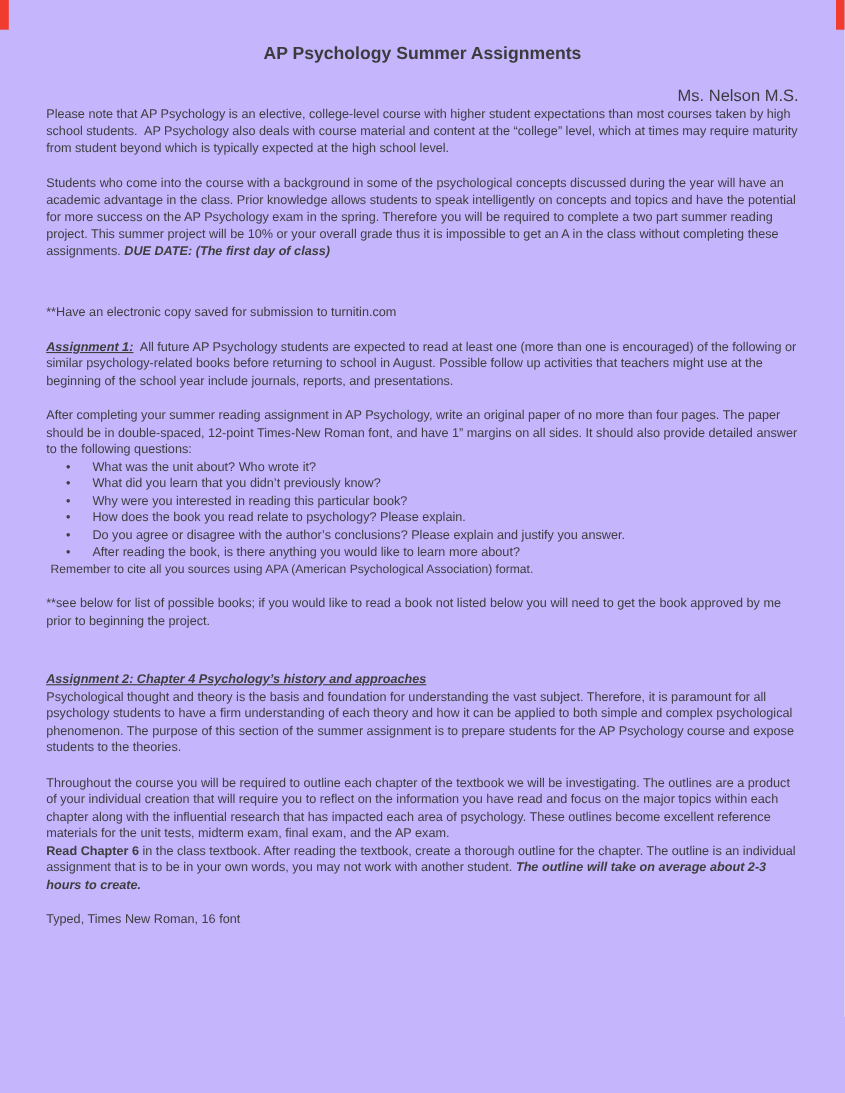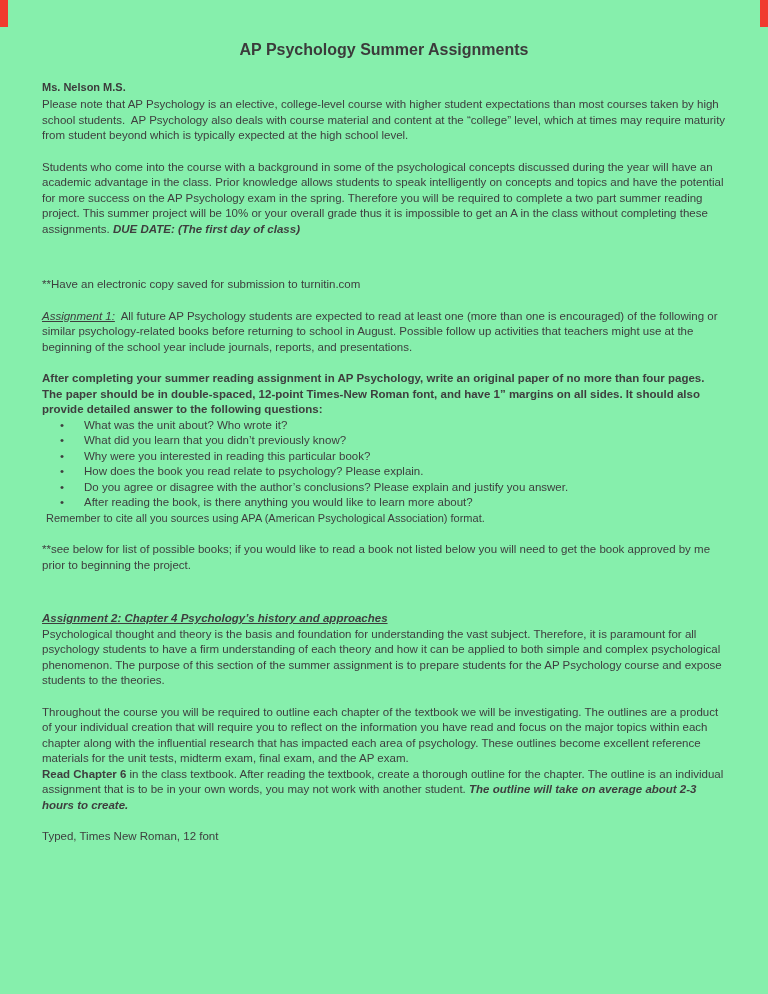--- a/index.html
+++ b/index.html
@@ -1,20 +1,20 @@
 <!DOCTYPE html>
 <html><head>
 <meta charset="utf-8">
 <style>
   html, body { margin: 0; padding: 0; background: #ffffff; }
   .page {
     position: relative;
     width: 768px;
     min-height: 994px;
-    background: #86efac;
+    background: #c4b5fd;
     font-family: "Liberation Sans", "DejaVu Sans", sans-serif;
     color: #3e3e3e;
     box-sizing: border-box;
     overflow: hidden;
   }
   .corner-mark {
     position: absolute;
     top: 0;
     width: 8px;
     height: 27px;
@@ -27,39 +27,39 @@
     margin: 0;
     text-align: center;
     font-size: 16px;
     line-height: 20px;
     font-weight: bold;
     color: #3b3b3b;
     white-space: pre-wrap;
   }
   h2.doc-author {
     margin: 18px 0 0 0;
-    text-align: left;
-    font-size: 11px;
+    text-align: right;
+    font-size: 15px;
     line-height: 19px;
-    font-weight: bold;
+    font-weight: normal;
     color: #3b3b3b;
     white-space: pre-wrap;
   }
   .para {
     margin: 0 0 16px 0;
     font-size: 11.5px;
     line-height: 15.5px;
     white-space: pre-wrap;
   }
   .para.first { }
-  .para.tight { margin-bottom: 0; font-weight: bold; }
+  .para.tight { margin-bottom: 0; }
   .run { white-space: pre-wrap; }
   .run.bi { font-weight: bold; font-style: italic; }
   .run.b  { font-weight: bold; }
-  .run.label { font-weight: normal; font-style: italic; text-decoration: underline; }
+  .run.label { font-weight: bold; font-style: italic; text-decoration: underline; }
   .run.block { display: block; margin-top: 40px; }
   .heading2 {
     margin: 38px 0 0 0;
     font-size: 11.5px;
     line-height: 15.5px;
     font-weight: bold;
     font-style: italic;
     text-decoration: underline;
     white-space: pre-wrap;
   }
@@ -130,17 +130,17 @@
 
     <p class="para">**see below for list of possible books; if you would like to read a book not listed below you will need to get the book approved by me prior to beginning the project.</p>
 
     <div class="heading2">Assignment 2: Chapter 4 Psychology’s history and approaches</div>
 
     <p class="para">Psychological thought and theory is the basis and foundation for understanding the vast subject. Therefore, it is paramount for all psychology students to have a firm understanding of each theory and how it can be applied to both simple and complex psychological phenomenon. The purpose of this section of the summer assignment is to prepare students for the AP Psychology course and expose students to the theories.</p>
 
     <p class="para"><span class="run">Throughout the course you will be required to outline each chapter of the textbook we will be investigating. The outlines are a product of your individual creation that will require you to reflect on the information you have read and focus on the major topics within each chapter along with the influential research that has impacted each area of psychology. These outlines become excellent reference materials for the unit tests, midterm exam, final exam, and the AP exam.
 </span><span class="run b">Read Chapter 6</span><span class="run"> in the class textbook. After reading the textbook, create a thorough outline for the chapter. The outline is an individual assignment that is to be in your own words, you may not work with another student. </span><span class="run bi">The outline will take on average about 2-3 hours to create.</span></p>
 
-    <p class="para">Typed, Times New Roman, 12 font</p>
+    <p class="para">Typed, Times New Roman, 16 font</p>
 
 
   </div>
 </div>
 
 </body></html>

